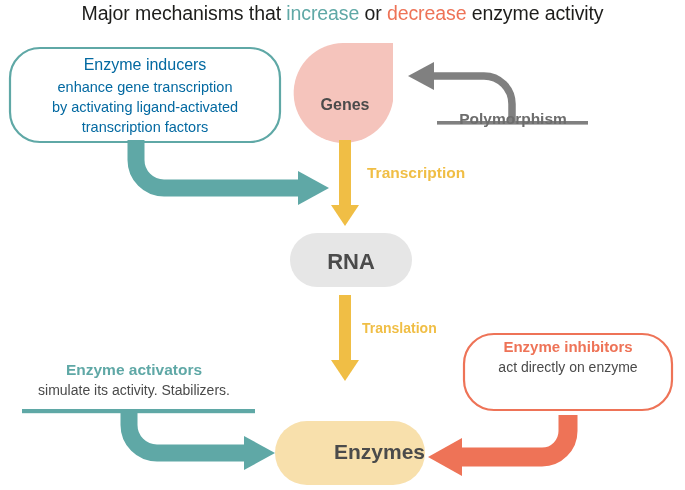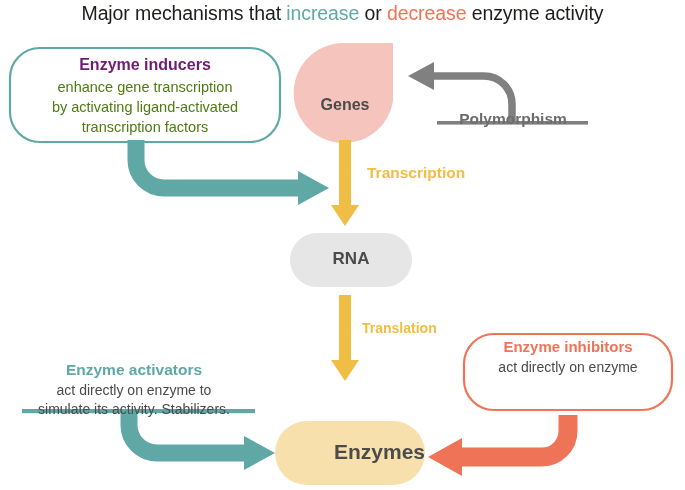--- a/index.html
+++ b/index.html
@@ -25,25 +25,25 @@
   }
   #title .hl-inc{color:#5FA8A6;}
   #title .hl-dec{color:#EE7357;}
 
   
   #inducers-text{
     left:12px;top:55px;width:266px;
     text-align:center;line-height:20px;
   }
   #inducers-text .hd{
-    display:block;font-weight:bold;font-size:16px;color:#701a75;
+    display:block;font-weight:normal;font-size:16px;color:#0369a1;
     margin-bottom:2px;
   }
   #inducers-text .bd{
-    display:block;font-size:14.5px;color:#4d7c0f;
+    display:block;font-size:14.5px;color:#0369a1;
   }
 
   
   #genes-label{
     left:297px;top:96px;width:96px;
     text-align:center;font-weight:bold;font-size:16px;color:#4b4b4b;
   }
 
   
   #polymorphism-label{
@@ -54,21 +54,21 @@
   
   #transcription-label{
     left:367px;top:164px;
     font-weight:bold;font-size:15.5px;color:#F0BE45;
     white-space:nowrap;
   }
 
   
   #rna-label{
     left:290px;top:249px;width:122px;
-    text-align:center;font-weight:bold;font-size:17px;color:#4b4b4b;
+    text-align:center;font-weight:bold;font-size:22px;color:#4b4b4b;
   }
 
   
   #translation-label{
     left:362px;top:320px;
     font-weight:bold;font-size:14px;color:#F0BE45;
     white-space:nowrap;
   }
 
   
@@ -172,21 +172,20 @@
   <div class="txt" id="polymorphism-label">Polymorphism</div>
 
   <div class="txt" id="transcription-label">Transcription</div>
 
   <div class="txt" id="rna-label">RNA</div>
 
   <div class="txt" id="translation-label">Translation</div>
 
   <div class="txt" id="activators-text">
     <span class="hd">Enzyme activators</span>
-    <span class="bd">act directly on enzyme to</span>
     <span class="bd">simulate its activity. Stabilizers.</span>
   </div>
 
   <div class="txt" id="inhibitors-text">
     <span class="hd">Enzyme inhibitors</span>
     <span class="bd">act directly on enzyme</span>
   </div>
 
   <div class="txt" id="enzymes-label">Enzymes</div>
 

